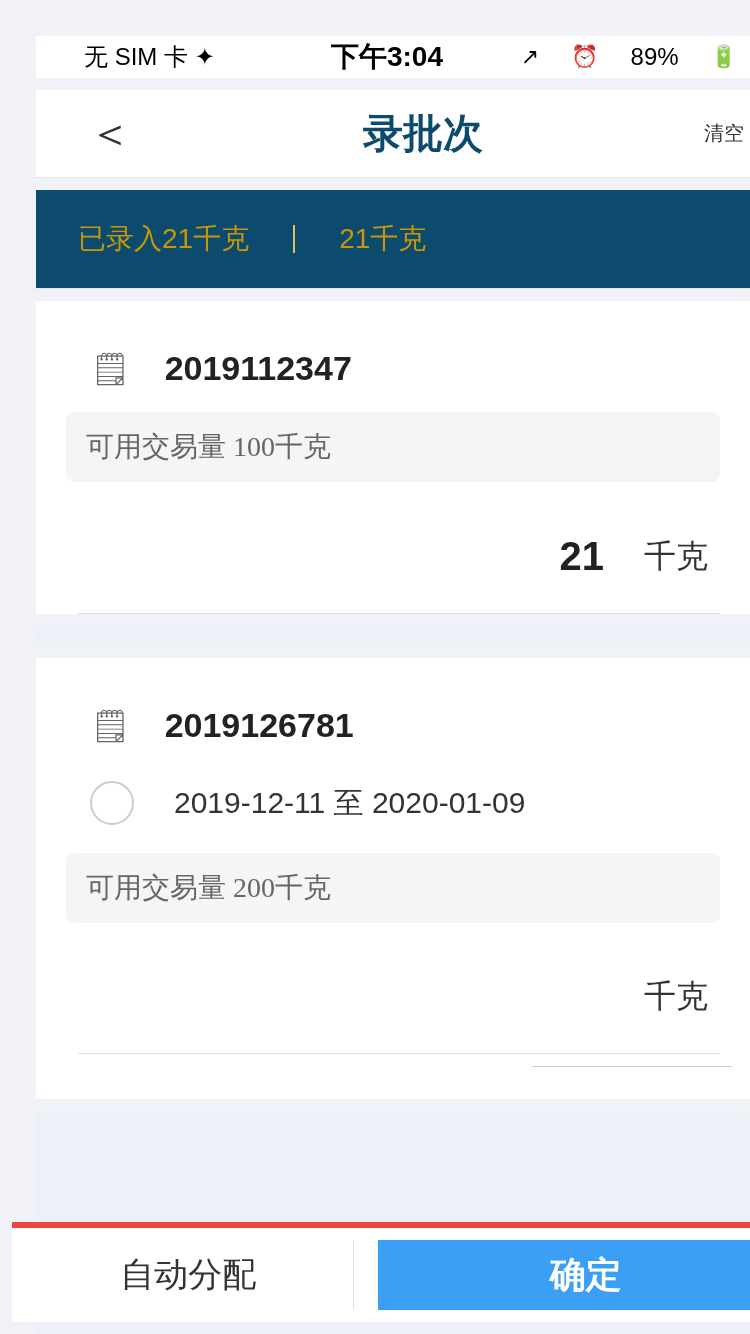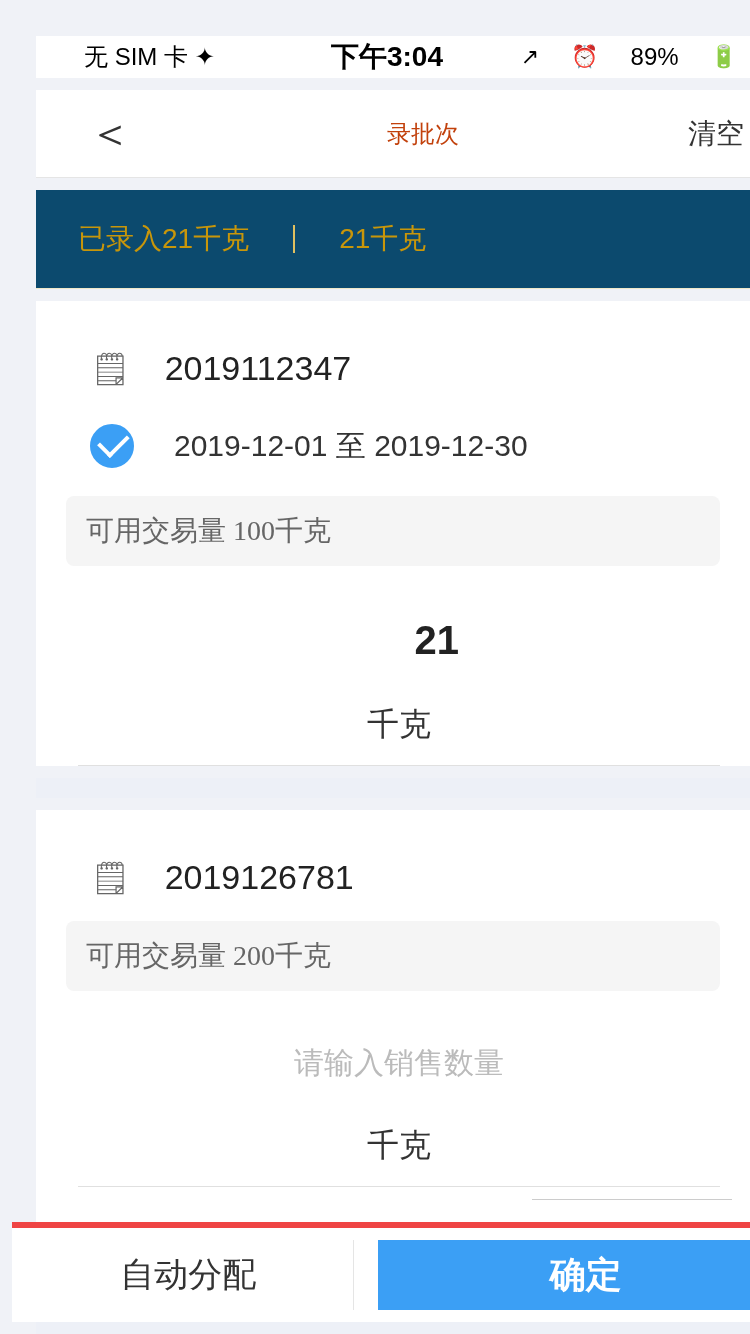--- a/index.html
+++ b/index.html
@@ -55,29 +55,29 @@
       padding: 0 30px;
       border-bottom: 1px solid #e5e5e5;
     }
     .nav-back {
       font-size: 44px;
       color: #333;
       cursor: pointer;
       padding: 10px;
     }
     .nav-title {
-      font-size: 24px;
-      font-weight: 400;
-      color: #c2410c;
+      font-size: 40px;
+      font-weight: 700;
+      color: #0c4a6e;
       position: absolute;
       left: 50%;
       transform: translateX(-50%);
     }
     .nav-clear {
-      font-size: 28px;
+      font-size: 20px;
       color: #333;
       cursor: pointer;
       font-family: Liberation Serif, serif;
     }
 
     
     .info-banner {
       background: #0c4a6e;
       padding: 18px 30px;
       display: flex;
@@ -111,21 +111,21 @@
       align-items: center;
       gap: 10px;
       margin-bottom: 12px;
     }
     .batch-icon {
       font-size: 32px;
       color: #666;
     }
     .batch-id {
       font-size: 34px;
-      font-weight: 400;
+      font-weight: 700;
       color: #222;
     }
 
     .batch-date-row {
       display: flex;
       align-items: center;
       gap: 16px;
       margin-bottom: 16px;
     }
     .batch-checkbox {
@@ -165,24 +165,23 @@
       font-size: 28px;
       color: #666;
       margin-bottom: 0;
       margin-left: 0;
     }
 
     .batch-quantity-row {
       display: flex;
       align-items: center;
       justify-content: flex-end;
-      padding: 20px 0 6px 0;
+      padding: 20px 0 22px 0;
       gap: 16px;
       border-bottom: 1px solid #e0e0e0;
-      flex-direction: column;
     }
     .batch-qty-input {
       font-size: 40px;
       font-weight: 600;
       color: #222;
       text-align: right;
       border: none;
       outline: none;
       background: transparent;
       width: 120px;
@@ -293,45 +292,44 @@
   <span class="info-label">已录入21千克</span>
   <div class="info-divider"></div>
   <span class="info-value">21千克</span>
 </div>
 
 <div class="batch-card">
   <div class="batch-header">
     <span class="batch-icon">🗒</span>
     <span class="batch-id">2019112347</span>
   </div>
-  <div class="batch-date-row">
-    <div class="batch-checkbox checked"></div>
-    <span class="batch-date">2019-12-01 至 2019-12-30</span>
-  </div>
   <div class="batch-avail-wrapper">
     <div class="batch-avail">可用交易量 100千克</div>
   </div>
   <div class="batch-quantity-row">
     <input class="batch-qty-input" type="text" value="21" style="">
     <span class="batch-qty-unit">千克</span>
   </div>
 </div>
 
 <div class="card-separator"></div>
 
 <div class="batch-card">
   <div class="batch-header">
     <span class="batch-icon">🗒</span>
     <span class="batch-id">2019126781</span>
   </div>
+  <div class="batch-date-row">
+    <div class="batch-checkbox"></div>
+    <span class="batch-date">2019-12-11 至 2020-01-09</span>
+  </div>
   <div class="batch-avail-wrapper">
     <div class="batch-avail">可用交易量 200千克</div>
   </div>
   <div class="batch-quantity-row">
-    <span class="batch-qty-input-placeholder">请输入销售数量</span>
     <span class="batch-qty-unit">千克</span>
   </div>
   <div class="batch-qty-line"></div>
   <div style="height:20px;"></div>
 </div>
 
 <div class="bottom-area" style="height: 460px;"></div>
 
 <div class="footer">
   <div class="footer-auto">自动分配</div>

